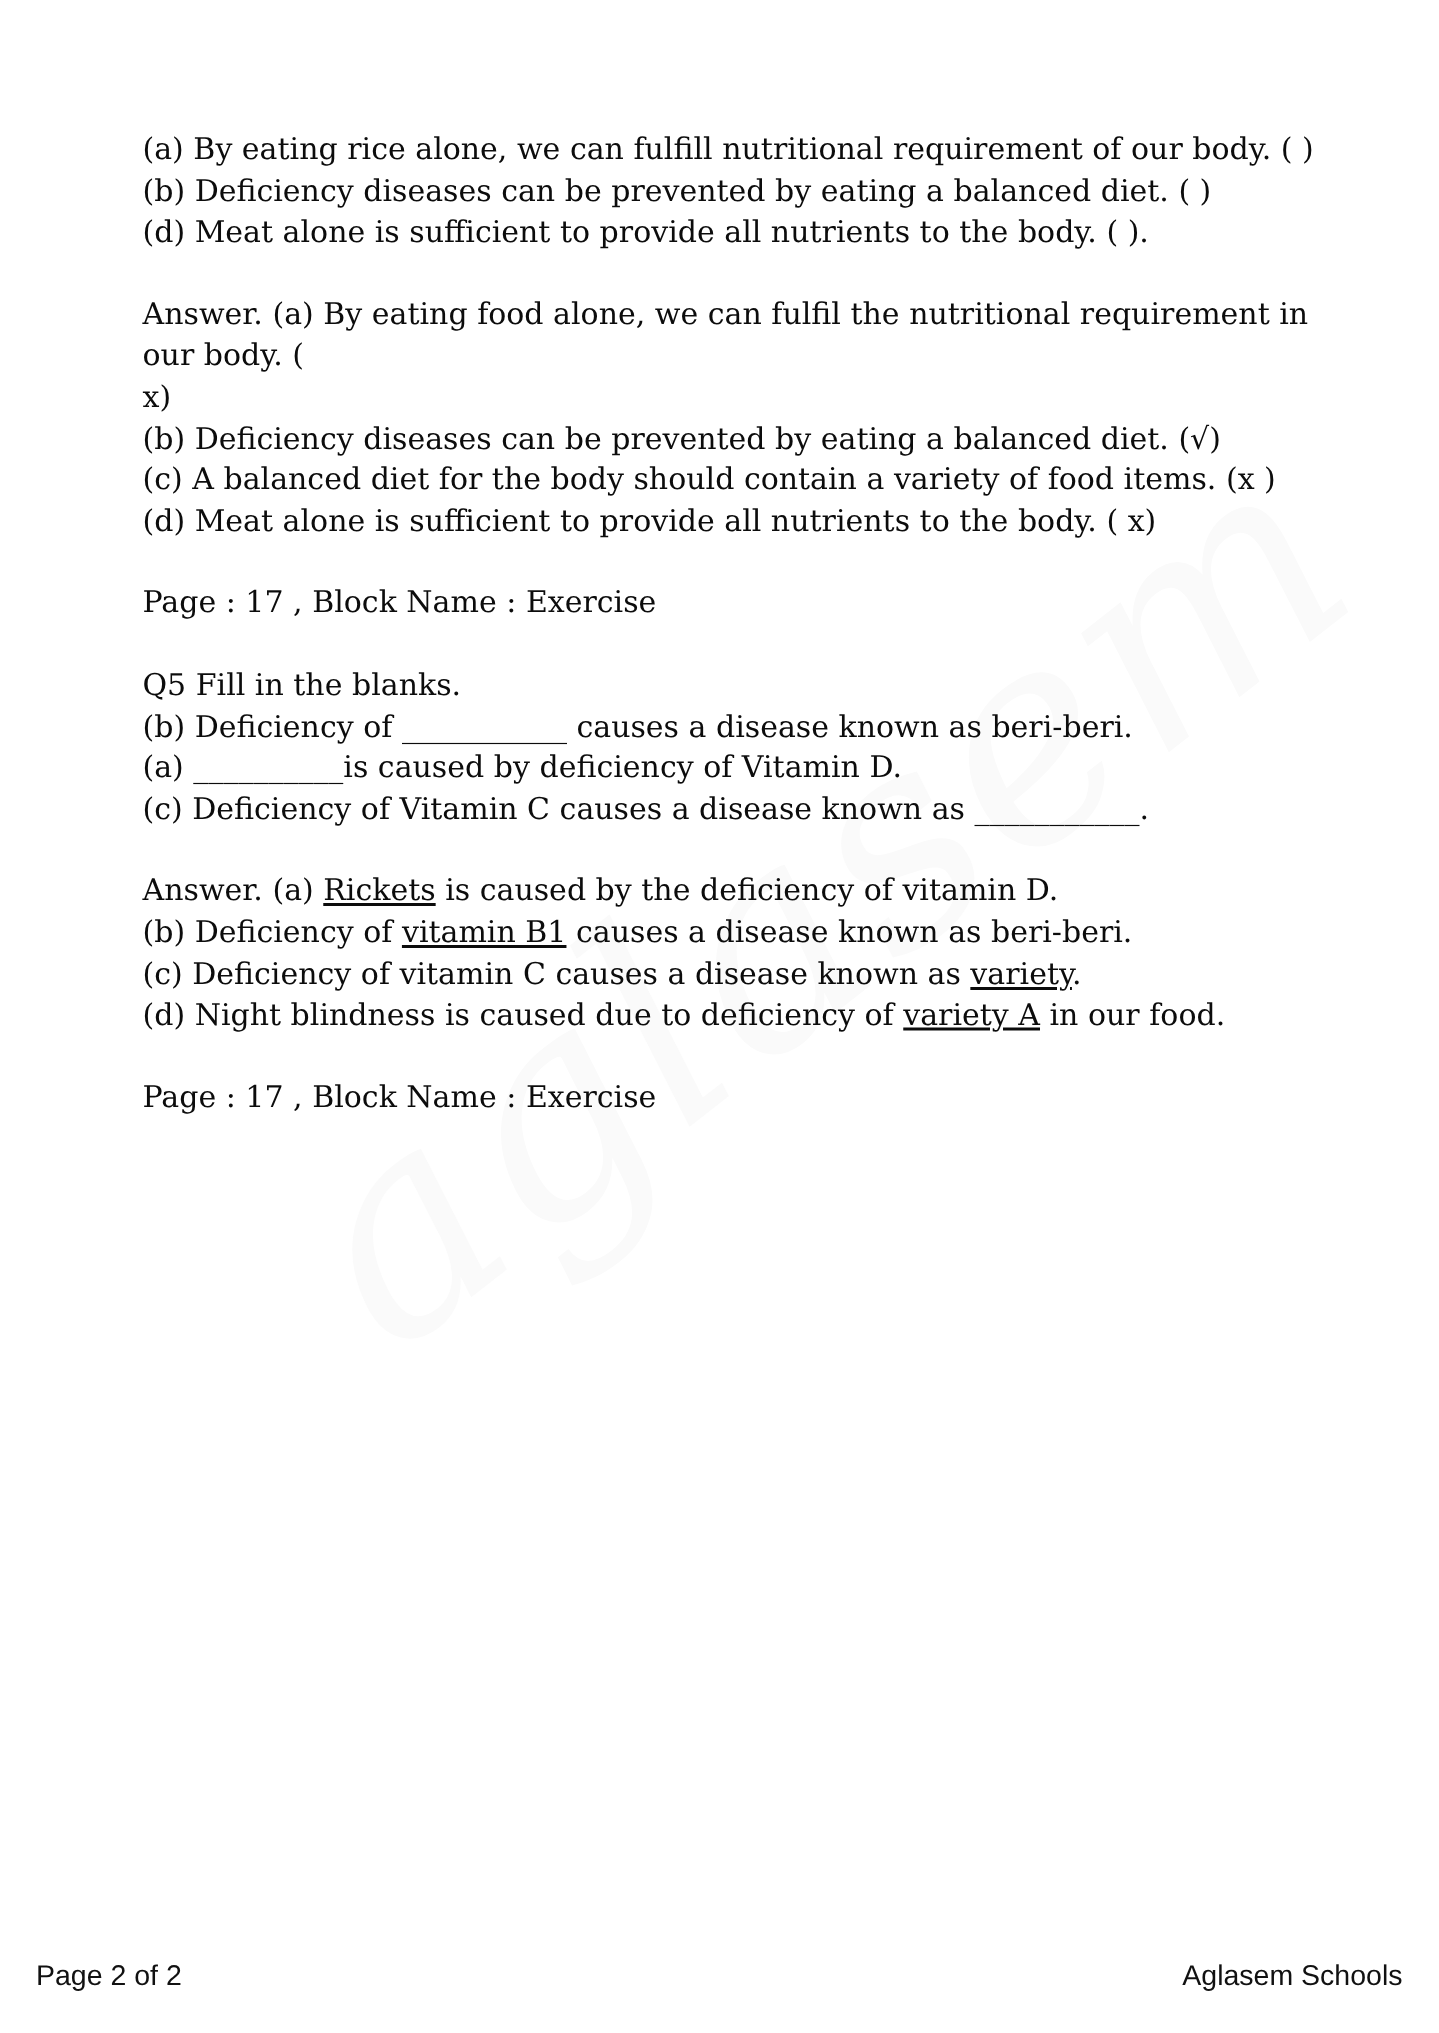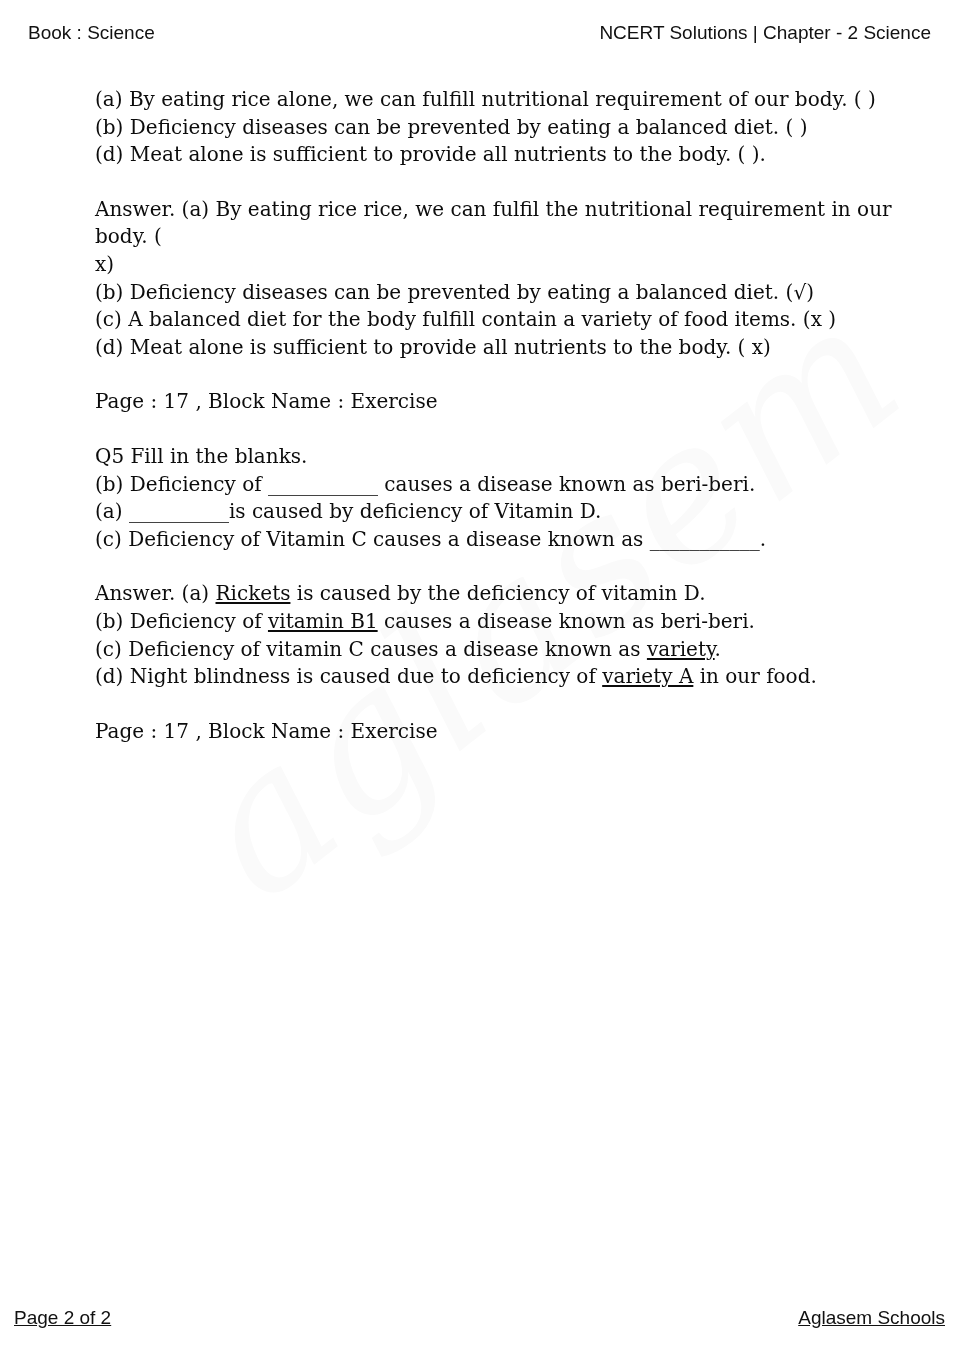--- a/index.html
+++ b/index.html
@@ -61,30 +61,29 @@
   }
   .header-left  { white-space: nowrap; }
   .header-right { white-space: nowrap; }
 
   
   .footer {
     position: absolute;
     left: 0;
     top: 1307px;
     width: 959px;
-    padding: 0 14px;
+    padding: 0 24px;
     box-sizing: border-box;
     display: flex;
     justify-content: space-between;
     align-items: baseline;
     font-family: "Liberation Sans", sans-serif;
     font-size: 19px;
     color: #111111;
     z-index: 2;
-    text-decoration: underline;
   }
 
   
   .body {
     position: absolute;
     left: 95px;
     top: 86px;
     width: 800px;
     font-family: "DejaVu Serif", serif;
     font-size: 20px;
@@ -99,36 +98,32 @@
 </style>
 </head>
 <body>
 
 <div class="page">
 
   <div class="watermark">
     <div class="watermark-text">aglasem</div>
   </div>
 
-  <div class="header">
-    <span class="header-left">Book : Science</span>
-    <span class="header-right">NCERT Solutions | Chapter - 2 Science</span>
-  </div>
 
   <div class="body">
       <div class="block">
         <div class="line">(a) By eating rice alone, we can fulfill nutritional requirement of our body. ( )</div>
         <div class="line">(b) Deficiency diseases can be prevented by eating a balanced diet. ( )</div>
         <div class="line">(d) Meat alone is sufficient to provide all nutrients to the body. ( ).</div>
       </div>
       <div class="block">
-        <div class="line">Answer. (a) By eating rice rice, we can fulfil the nutritional requirement in our body. (</div>
+        <div class="line">Answer. (a) By eating food alone, we can fulfil the nutritional requirement in our body. (</div>
         <div class="line">x)</div>
         <div class="line">(b) Deficiency diseases can be prevented by eating a balanced diet. (√)</div>
-        <div class="line">(c) A balanced diet for the body fulfill contain a variety of food items. (x )</div>
+        <div class="line">(c) A balanced diet for the body should contain a variety of food items. (x )</div>
         <div class="line">(d) Meat alone is sufficient to provide all nutrients to the body. ( x)</div>
       </div>
       <div class="block">
         <div class="line">Page : 17 , Block Name : Exercise</div>
       </div>
       <div class="block">
         <div class="line">Q5 Fill in the blanks.</div>
         <div class="line">(b) Deficiency of ___________ causes a disease known as beri-beri.</div>
         <div class="line">(a) __________is caused by deficiency of Vitamin D.</div>
         <div class="line">(c) Deficiency of Vitamin C causes a disease known as ___________.</div>

